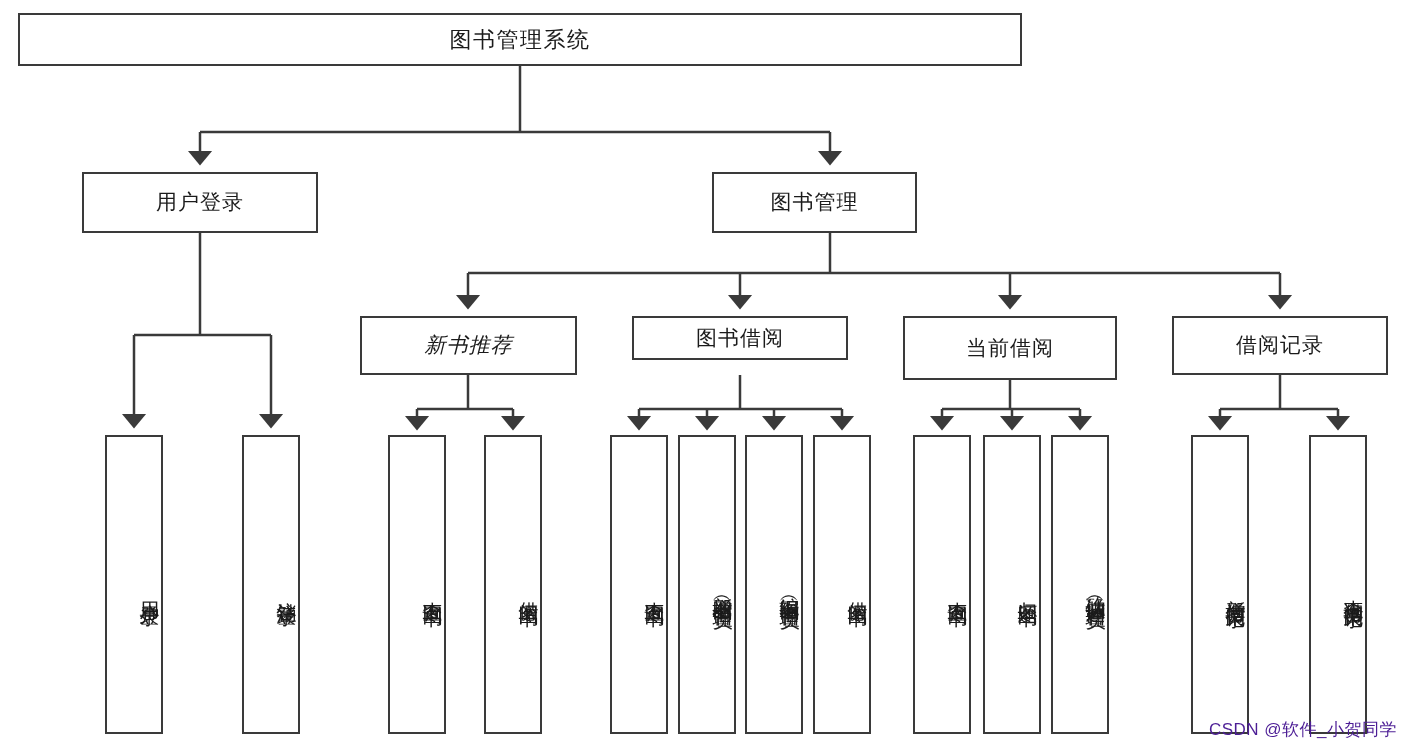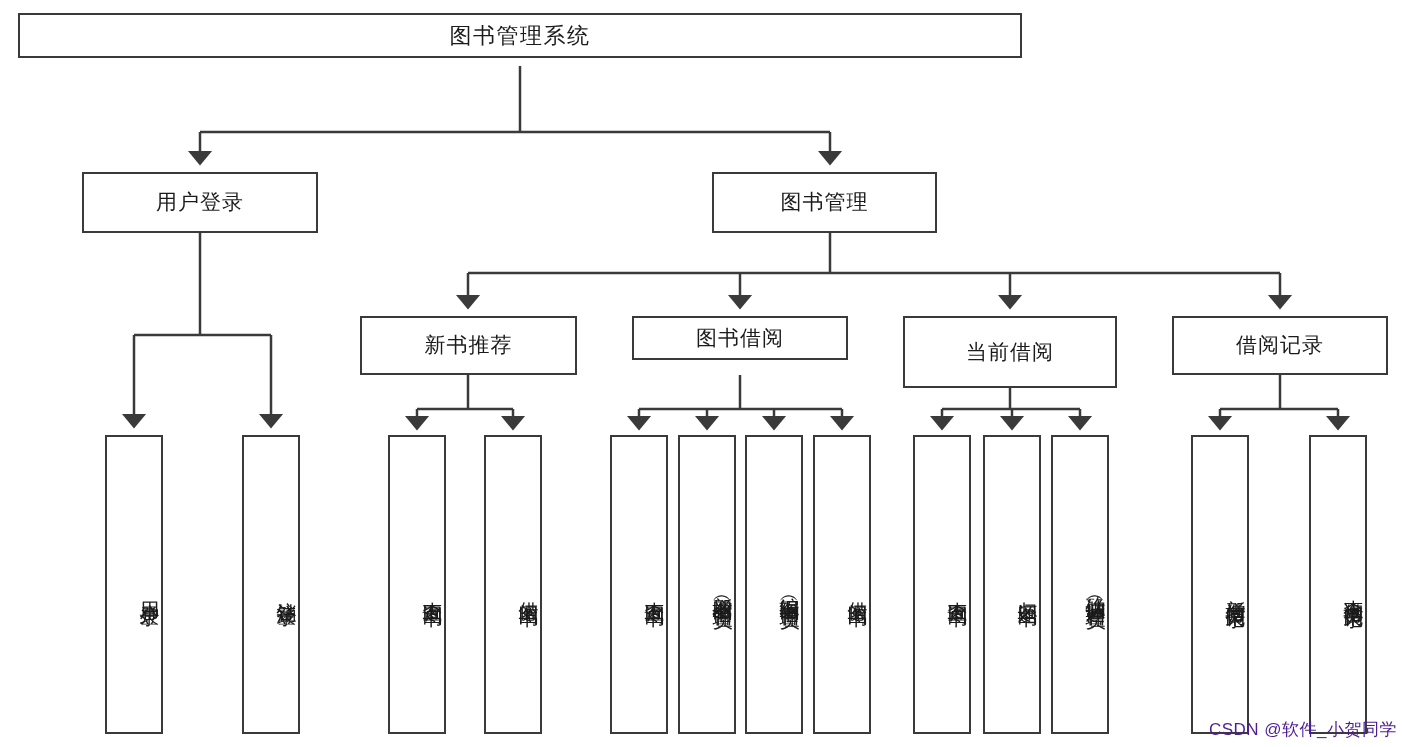--- a/index.html
+++ b/index.html
@@ -115,38 +115,38 @@
     <path d="M942,409 L942,423" stroke="#3a3a3a" stroke-width="2.5" fill="none" marker-end="url(#arrow)"></path>
     <path d="M1012,409 L1012,423" stroke="#3a3a3a" stroke-width="2.5" fill="none" marker-end="url(#arrow)"></path>
     <path d="M1080,409 L1080,423" stroke="#3a3a3a" stroke-width="2.5" fill="none" marker-end="url(#arrow)"></path>
 
     <path d="M1280,375 L1280,409" stroke="#3a3a3a" stroke-width="2.5" fill="none"></path>
     <path d="M1220,409 L1338,409" stroke="#3a3a3a" stroke-width="2.5" fill="none"></path>
     <path d="M1220,409 L1220,423" stroke="#3a3a3a" stroke-width="2.5" fill="none" marker-end="url(#arrow)"></path>
     <path d="M1338,409 L1338,423" stroke="#3a3a3a" stroke-width="2.5" fill="none" marker-end="url(#arrow)"></path>
   </svg>
 
-  <div class="node root" id="n-root" style="left: 18px; top: 13px; width: 1004px; height: 45px;">
+  <div class="node root" id="n-root" style="left: 18px; top: 13px; width: 1004px; height: 53px;">
     <span>图书管理系统</span>
   </div>
 
   <div class="node h" id="n-l2-0" style="left: 82px; top: 172px; width: 236px; height: 61px;">
     <span>用户登录</span>
   </div>
-  <div class="node h" id="n-l2-1" style="left: 712px; top: 172px; width: 225px; height: 61px;">
+  <div class="node h" id="n-l2-1" style="left: 712px; top: 172px; width: 205px; height: 61px;">
     <span>图书管理</span>
   </div>
 
-  <div class="node h" id="n-l3-0" style="left: 360px; top: 316px; width: 217px; height: 59px;">
+  <div class="node h" id="n-l3-0" style="left: 360px; top: 316px; width: 217px; height: 59px; font-style: italic;">
     <span>新书推荐</span>
   </div>
   <div class="node h" id="n-l3-1" style="left: 632px; top: 316px; width: 216px; height: 44px;">
     <span>图书借阅</span>
   </div>
-  <div class="node h" id="n-l3-2" style="left: 903px; top: 316px; width: 214px; height: 72px;">
+  <div class="node h" id="n-l3-2" style="left: 903px; top: 316px; width: 214px; height: 64px;">
     <span>当前借阅</span>
   </div>
   <div class="node h" id="n-l3-3" style="left: 1172px; top: 316px; width: 216px; height: 59px;">
     <span>借阅记录</span>
   </div>
 
   <div class="node v" id="n-leaf-0" style="left: 105px; top: 435px; width: 58px; height: 299px;">
     <span class="vtext">用户登录</span>
   </div>
   <div class="node v" id="n-leaf-1" style="left: 242px; top: 435px; width: 58px; height: 299px;">

